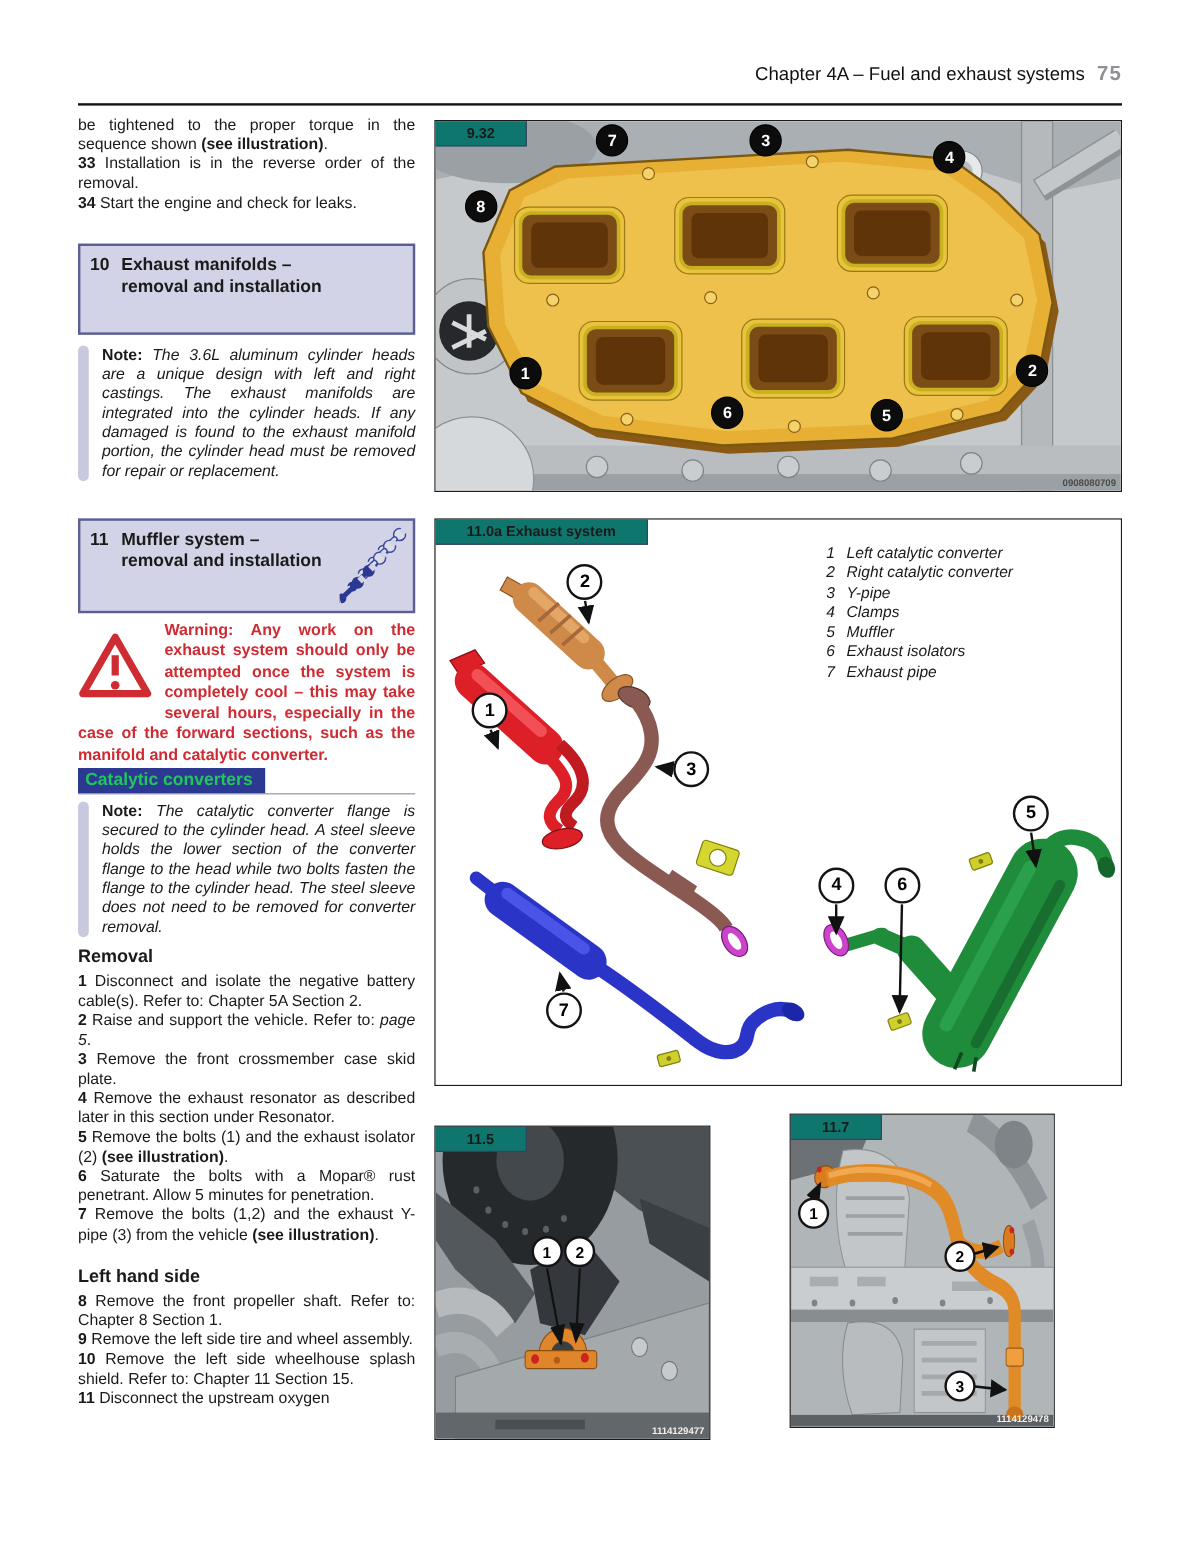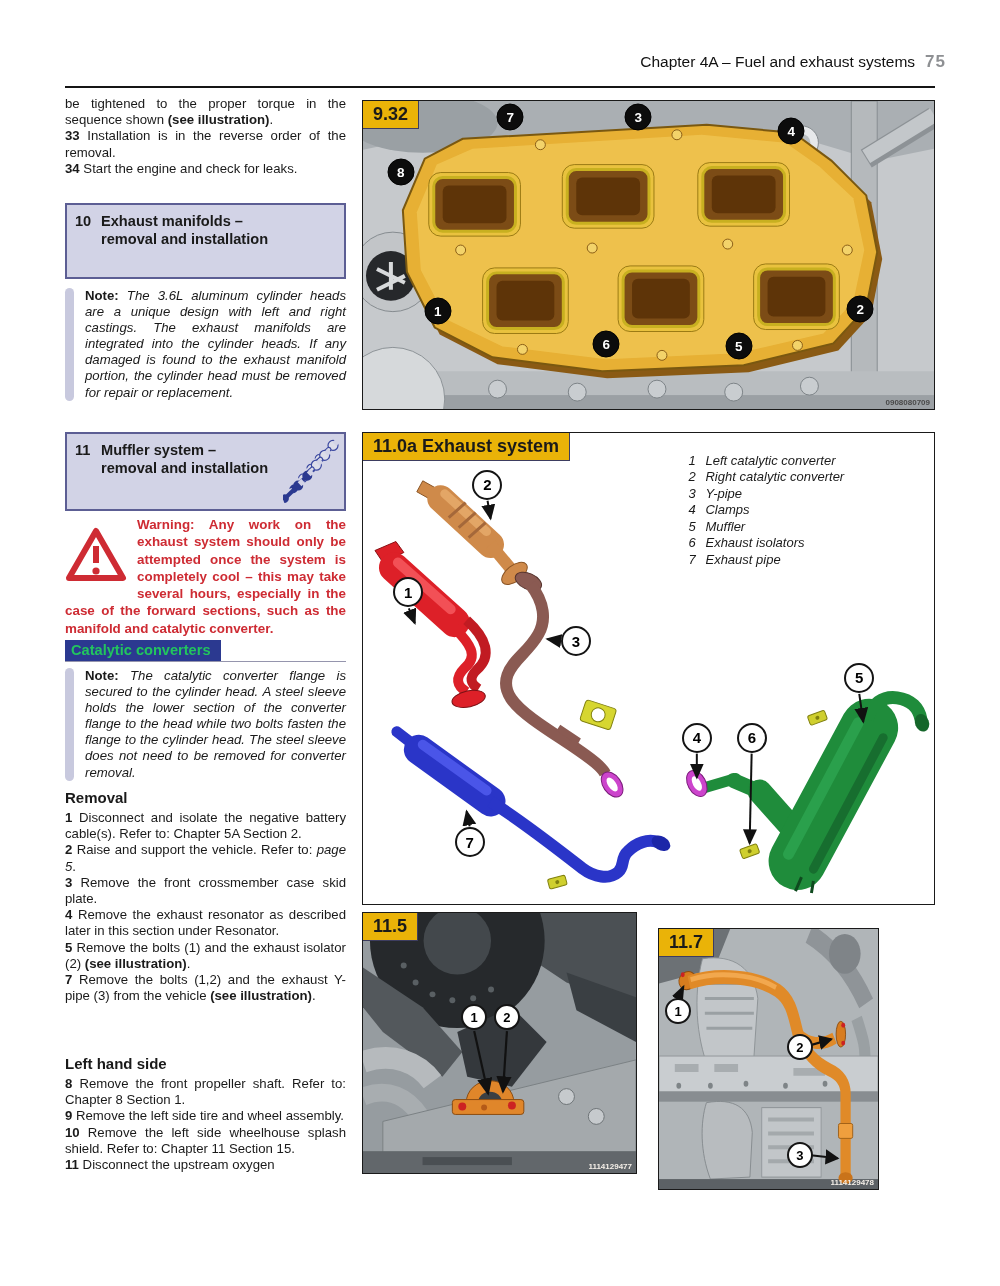--- a/index.html
+++ b/index.html
@@ -1,19 +1,19 @@
 <!DOCTYPE html>
 <html><head>
 <meta charset="utf-8">
 <style>
   html,body{margin:0;padding:0;background:#e8e8e8;}
   .page{position:relative;width:1000px;height:1286px;background:#ffffff;margin:0 auto;
         font-family:"Liberation Sans","DejaVu Sans",sans-serif;color:#1a1a1a;overflow:hidden;}
   
-  .hdr{position:absolute;top:52px;right:54px;white-space:nowrap;}
+  .hdr{position:absolute;top:52px;right:65px;white-space:nowrap;}
   .hdr .chapter{font-size:15.5px;color:#111;}
   .hdr .pagenum{font-size:17px;font-weight:bold;color:#8e9093;margin-left:10px;letter-spacing:1px;}
   .rule{position:absolute;top:86px;left:65px;width:870px;height:2px;background:#151515;}
   
   .block{position:absolute;left:65px;width:281px;}
   .body{font-size:13.2px;line-height:16.2px;text-align:justify;margin:0;}
   .b{font-weight:bold;} .i{font-style:italic;}
   .secbox{background:#d2d3e6;border:2px solid #5c5e94;box-sizing:border-box;padding:7px 6px 0 8px;}
   .sechead{display:flex;font-weight:bold;font-size:14.6px;line-height:18px;}
   .secnum{width:26px;flex:none;}
@@ -24,22 +24,22 @@
   .notetext{font-size:13.2px;line-height:16.1px;text-align:justify;}
   .warn{color:#ce2b33;font-weight:bold;font-size:13.4px;line-height:17.3px;text-align:justify;}
   .warn-tri{float:left;width:62px;height:74px;margin:2px 10px 2px 0;}
   .subhead{border-bottom:1.5px solid #9595ad;}
   .subhead .lbl{display:inline-block;background:#2b3990;color:#22c55e;font-weight:bold;font-size:14.6px;
                 padding:2px 10px 3px 6px;}
   .runhead{font-size:15px;font-weight:bold;margin:0;}
   
   .fig{position:absolute;border:1.5px solid #1a1a1a;background:#fff;box-sizing:border-box;overflow:hidden;}
   .fig svg.art{position:absolute;left:0;top:0;width:100%;height:100%;display:block;}
-  .figlabel{position:absolute;top:-1px;left:-1px;background:#eab308;border:1.5px solid #3d3d60;
-            font-weight:bold;font-size:18px;padding:3px 10px;z-index:5;}
+  .figlabel{position:absolute;top:-1px;left:-1px;background:#0f766e;border:1.5px solid #3d3d60;
+            font-weight:bold;font-size:12px;padding:3px 26px;z-index:5;}
   .figid{position:absolute;right:4px;bottom:2px;font-size:8px;font-weight:bold;z-index:5;}
   .figid.dark{color:#4a4a4a;} .figid.lite{color:#f4efe8;}
   .callout{position:absolute;z-index:6;transform:translate(-50%,-50%);border-radius:50%;
            display:flex;align-items:center;justify-content:center;font-weight:bold;box-sizing:border-box;}
   .fig-dark .callout{width:27px;height:27px;background:#0c0c0c;color:#fff;font-size:13.5px;border:1px solid #000;}
   .fig-light .callout{width:30px;height:30px;background:#fff;color:#000;font-size:15px;border:2.5px solid #141414;}
   .fig-sm .callout{width:26px;height:26px;font-size:13px;border-width:2px;}
   .legend{position:absolute;left:57%;top:4.2%;z-index:5;font-style:italic;font-size:13px;line-height:16.5px;}
   .legend .row{display:flex;}
   .legend .lnum{width:17px;flex:none;}
@@ -144,20 +144,21 @@
     </div>
   </div>
 
   <h3 class="block runhead" style="top:789px">Removal</h3>
   <div class="block" style="top:810px">
     <p class="body"><span class="b">1</span><span> Disconnect and isolate the negative battery cable(s). Refer to: Chapter 5A Section 2.</span></p>
     <p class="body"><span class="b">2</span><span> Raise and support the vehicle. Refer to: </span><span class="i">page 5</span><span>.</span></p>
     <p class="body"><span class="b">3</span><span> Remove the front crossmember case skid plate.</span></p>
     <p class="body"><span class="b">4</span><span> Remove the exhaust resonator as described later in this section under Resonator.</span></p>
     <p class="body"><span class="b">5</span><span> Remove the bolts (1) and the exhaust isolator (2) </span><span class="b">(see illustration)</span><span>.</span></p>
+    <p class="body"><span class="b">6</span><span> Saturate the bolts with a Mopar® rust penetrant. Allow 5 minutes for penetration.</span></p>
     <p class="body"><span class="b">7</span><span> Remove the bolts (1,2) and the exhaust Y-pipe (3) from the vehicle </span><span class="b">(see illustration)</span><span>.</span></p>
   </div>
 
   <h3 class="block runhead" style="top:1055px">Left hand side</h3>
   <div class="block" style="top:1076px">
     <p class="body"><span class="b">8</span><span> Remove the front propeller shaft. Refer to: Chapter 8 Section 1.</span></p>
     <p class="body"><span class="b">9</span><span> Remove the left side tire and wheel assembly.</span></p>
     <p class="body"><span class="b">10</span><span> Remove the left side wheelhouse splash shield. Refer to: Chapter 11 Section 15.</span></p>
     <p class="body"><span class="b">11</span><span> Disconnect the upstream oxygen</span></p>
   </div>
@@ -370,21 +371,21 @@
     </div>
   <span class="callout" style="left: 21.8%; top: 11%;">2</span>
       <span class="callout" style="left: 7.9%; top: 33.8%;">1</span>
       <span class="callout" style="left: 37.3%; top: 44.2%;">3</span>
       <span class="callout" style="left: 86.9%; top: 52%;">5</span>
       <span class="callout" style="left: 58.5%; top: 64.7%;">4</span>
       <span class="callout" style="left: 68.1%; top: 64.7%;">6</span>
       <span class="callout" style="left: 18.7%; top: 86.9%;">7</span>
     </div>
 
-  <div class="fig fig-light fig-sm" style="left:362px;top:912px;width:275px;height:262px">
+  <div class="fig fig-light fig-sm" style="left:362px;top:938px;width:230px;height:262px">
     <svg class="art" viewBox="0 0 275 262" preserveAspectRatio="none">
       <defs>
         <marker id="ahB" markerWidth="9" markerHeight="8" refX="7" refY="3.5" orient="auto">
           <path d="M0,0 L8,3.5 L0,7 Z" fill="#111"></path>
         </marker>
       </defs>
       <rect width="275" height="262" fill="#969ca0"></rect>
       <path d="M150,0 L275,0 L275,95 L205,70 L160,40 Z" fill="#4b5054"></path>
       <path d="M205,60 L275,85 L275,130 L215,98 Z" fill="#3a3f43"></path>
       <circle cx="95" cy="28" r="88" fill="#26292c"></circle>

